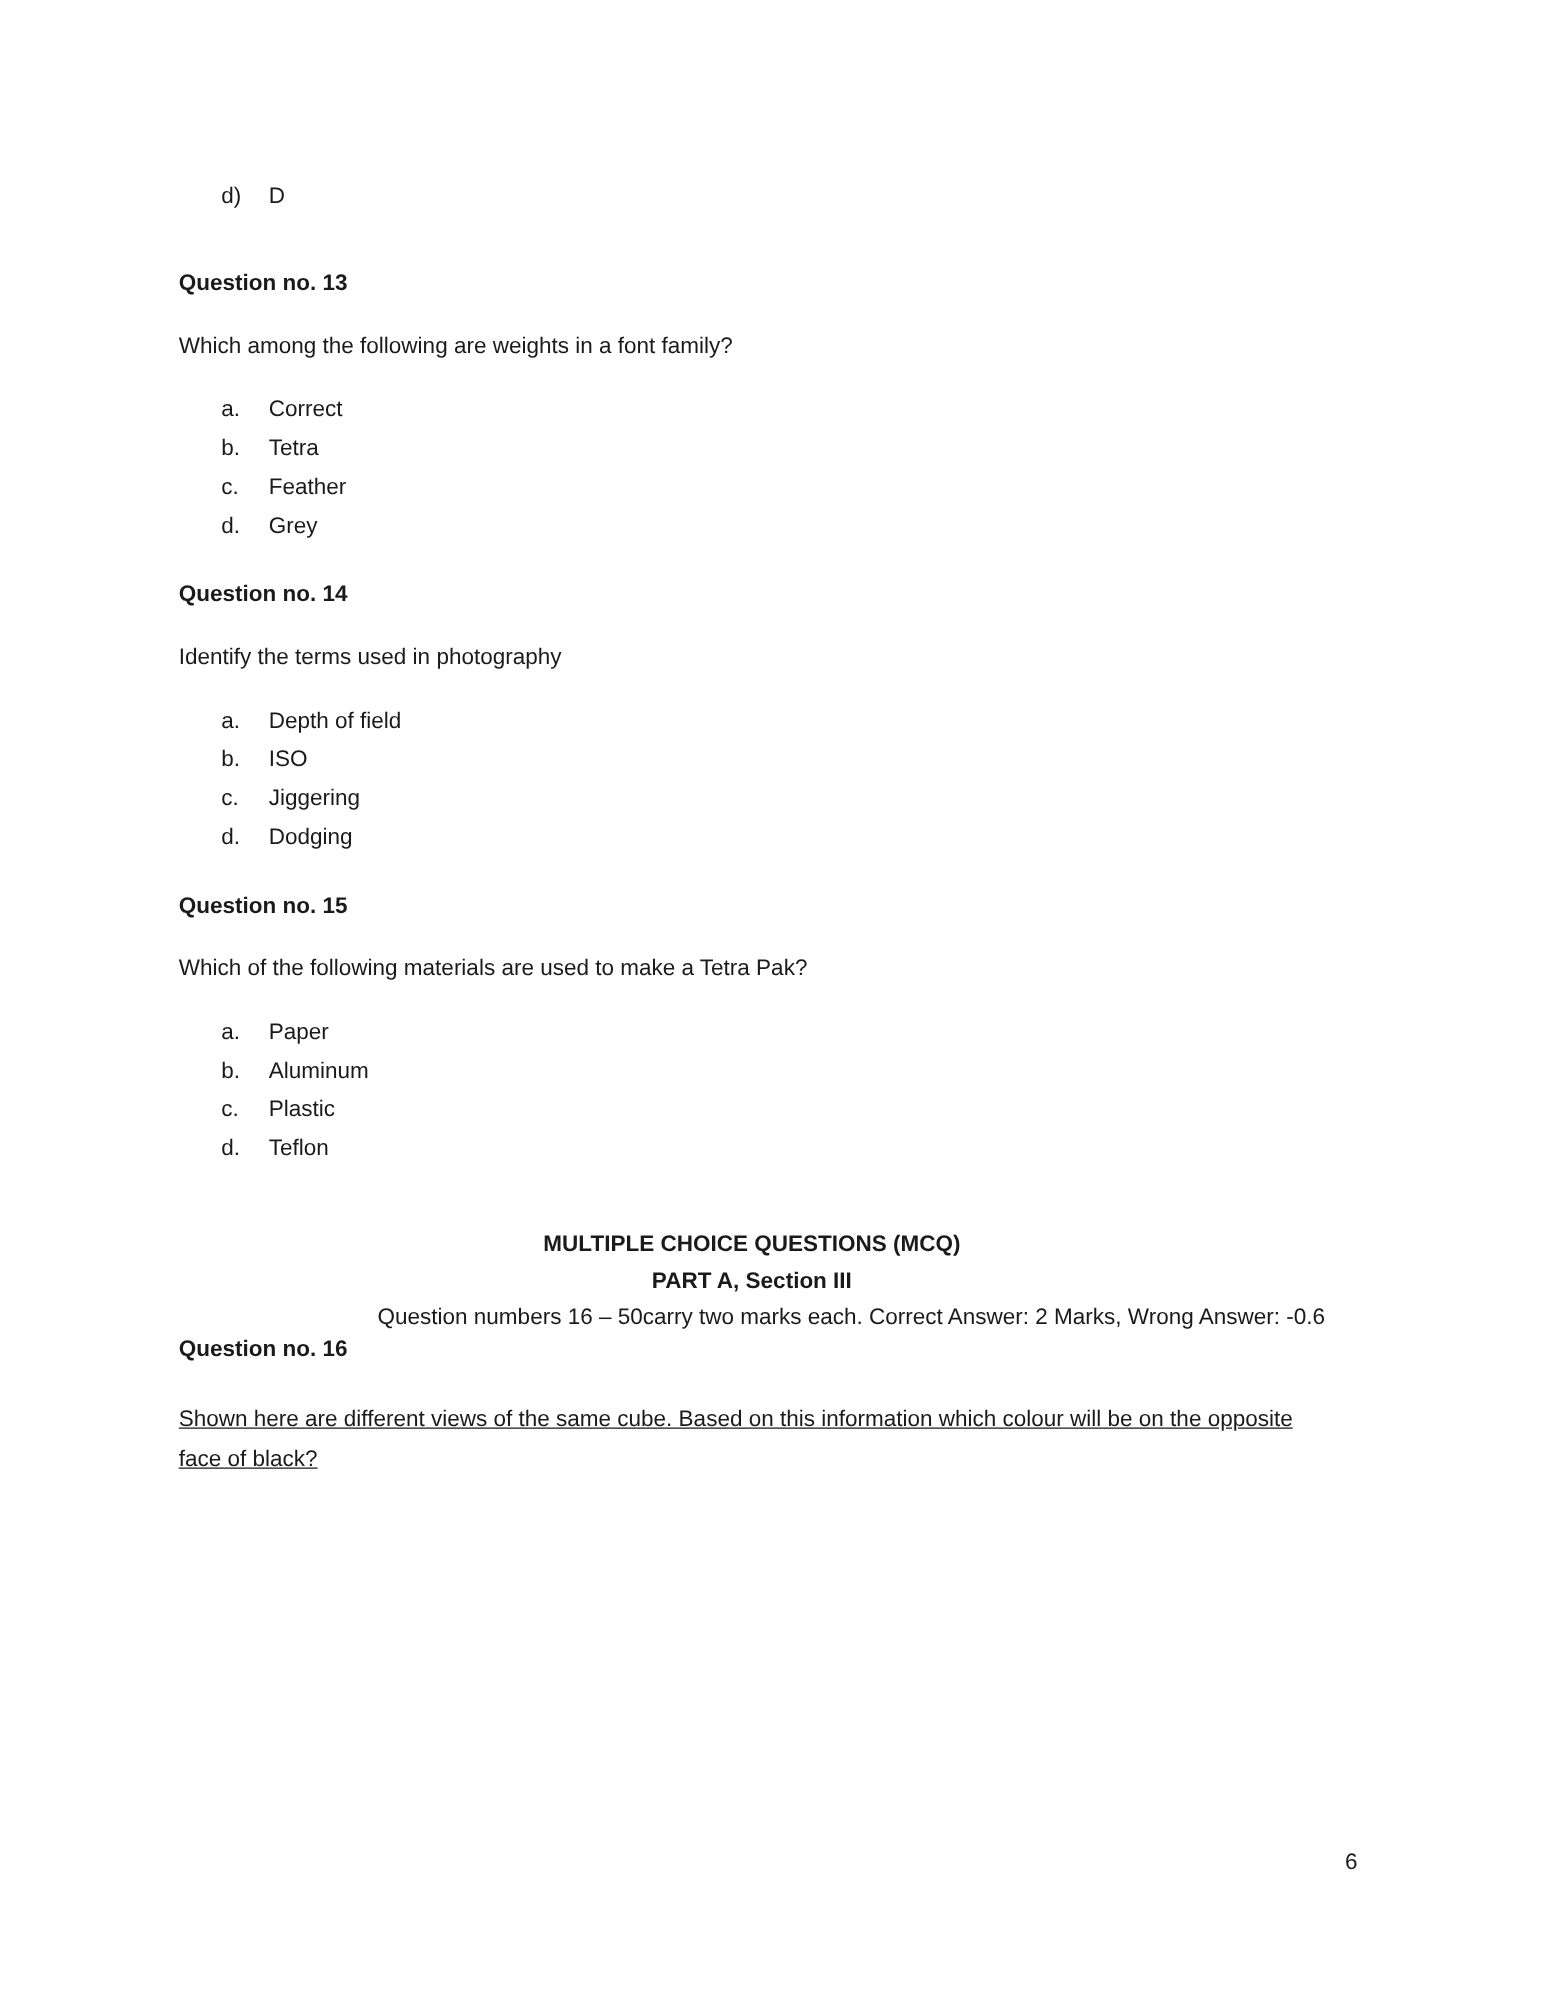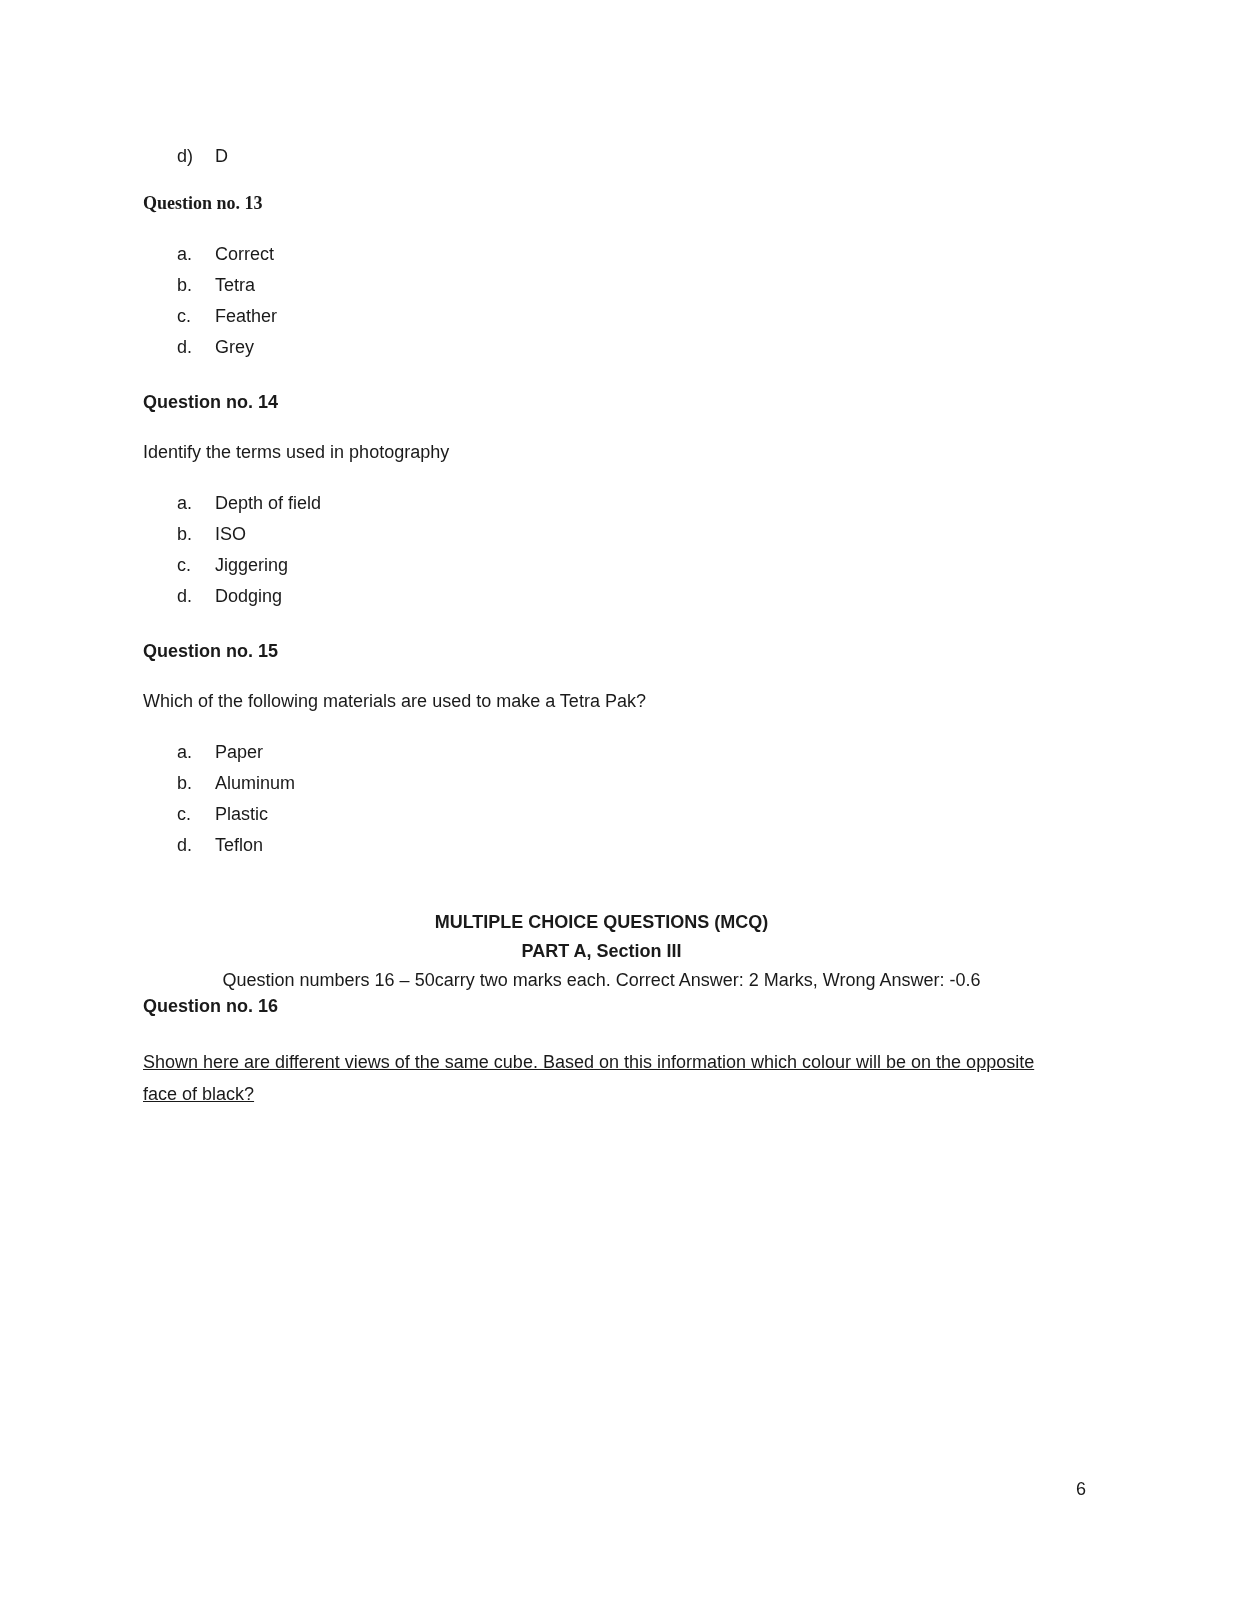--- a/index.html
+++ b/index.html
@@ -26,21 +26,21 @@
     display: flex;
     line-height: 22px;
   }
   .stray-option .marker { width: 38px; flex: 0 0 38px; }
   .q-heading {
     font-weight: 700;
     font-size: 18px;
     margin: 0;
     line-height: 22px;
   }
-  .q-heading.q13 { margin-top: 25px; font-family: Liberation Serif, serif; }
+  .q-heading.q13 { margin-top: 48px; }
   .q-heading.q14 { margin-top: 28px; }
   .q-heading.q15 { margin-top: 28px; }
   .q-heading.q16 { }
   .q-prompt {
     margin: 28px 0 0 0;
     line-height: 22px;
   }
   .q-options {
     list-style: none;
     margin: 25px 0 0 0;
@@ -54,21 +54,21 @@
   .q-options .marker { width: 38px; flex: 0 0 38px; }
   .section-header {
     margin-top: 47px;
     text-align: center;
     font-weight: 700;
     line-height: 29px;
   }
   .section-note {
     margin: 0;
     line-height: 29px;
-    text-align: center;
+    text-align: right;
   }
   .q16-para {
     margin: 29px 0 0 0;
     line-height: 32px;
     text-decoration: underline;
   }
   .page-number {
     position: absolute;
     top: 1478px;
     left: 1076px;
@@ -80,20 +80,21 @@
 
 <div class="page">
   <div class="content">
 
     <div class="stray-option">
       <span class="marker">d)</span>
       <span>D</span>
     </div>
 
     <p class="q-heading q13">Question no. 13</p>
+    <p class="q-prompt">Which among the following are weights in a font family?</p>
     <ul class="q-options">
       <li>
         <span class="marker">a.</span>
         <span>Correct</span>
       </li>
       <li>
         <span class="marker">b.</span>
         <span>Tetra</span>
       </li>
       <li>

